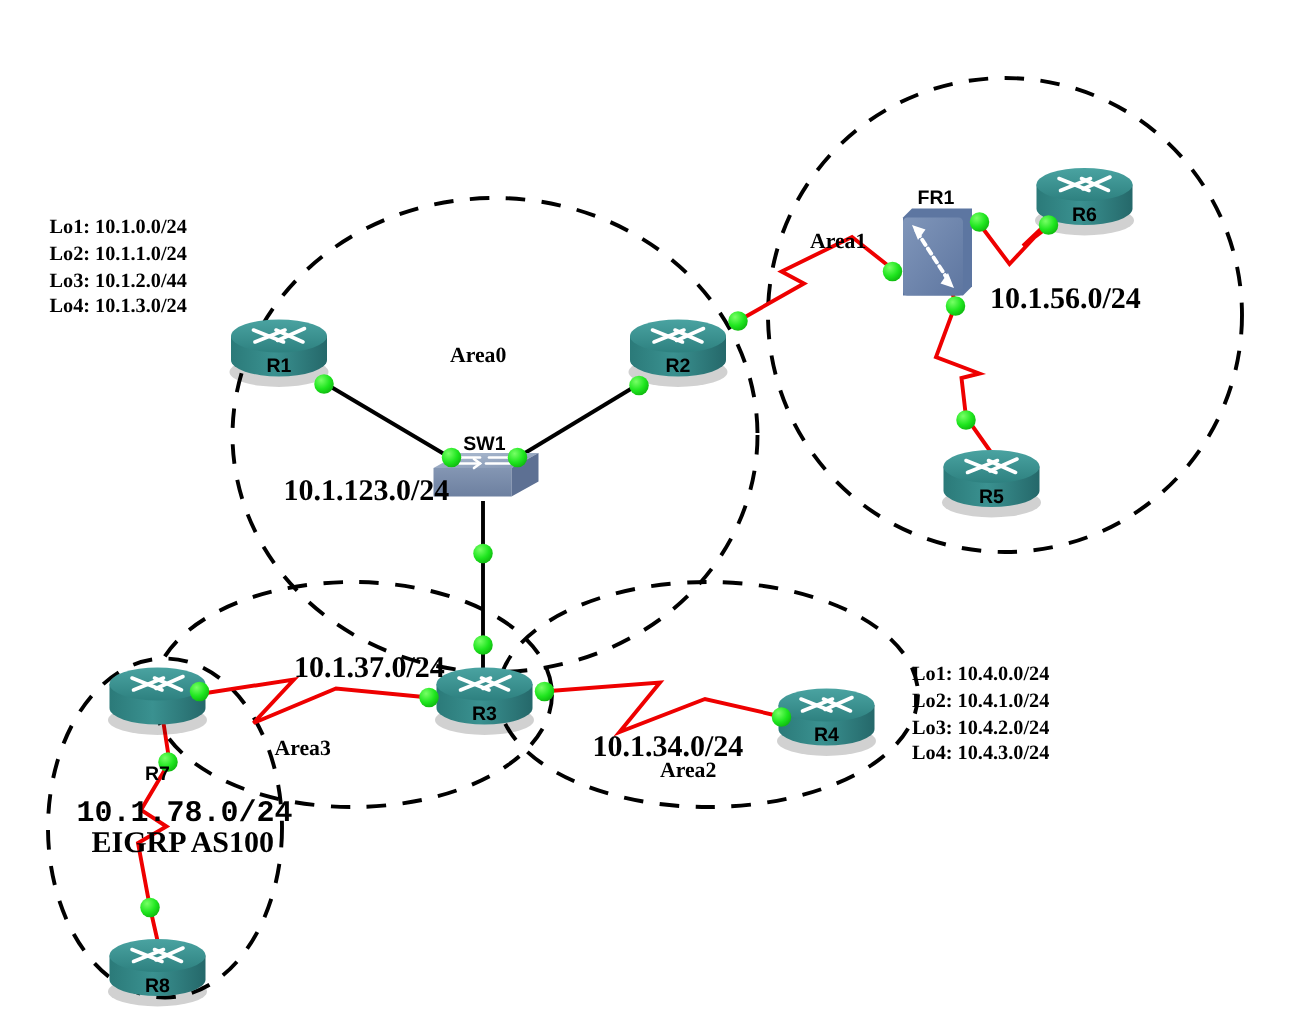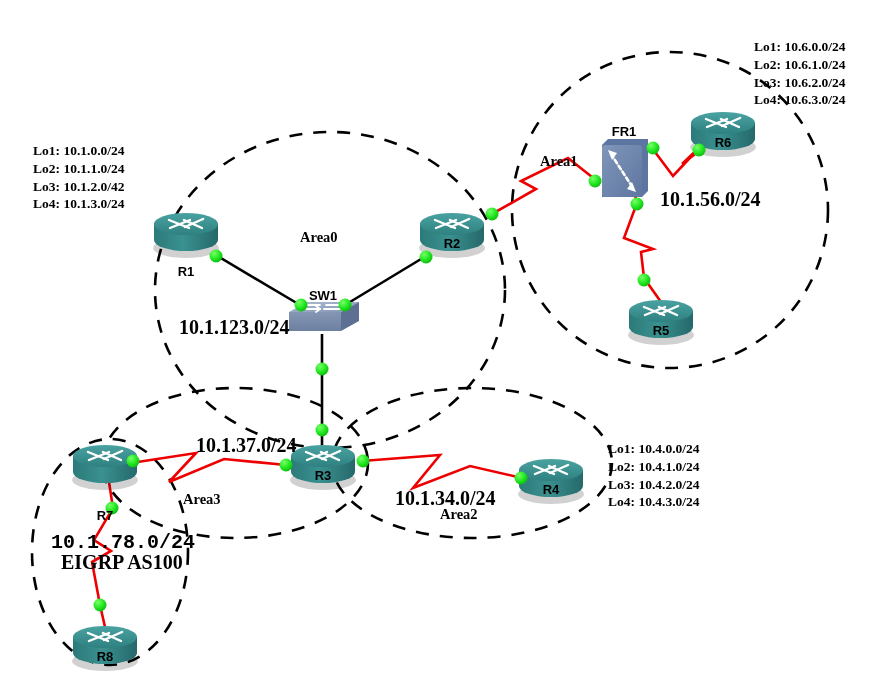--- a/index.html
+++ b/index.html
@@ -243,56 +243,50 @@
       <circle cx="644" cy="280" r="6.5" fill="url(#gDot)"></circle>
       <circle cx="133" cy="461" r="6.5" fill="url(#gDot)"></circle>
       <circle cx="286" cy="465" r="6.5" fill="url(#gDot)"></circle>
       <circle cx="363" cy="461" r="6.5" fill="url(#gDot)"></circle>
       <circle cx="521" cy="478" r="6.5" fill="url(#gDot)"></circle>
       <circle cx="112" cy="508" r="6.5" fill="url(#gDot)"></circle>
       <circle cx="100" cy="605" r="6.5" fill="url(#gDot)"></circle>
     </g>
   </svg>
 
-  <div class="dev-lbl" style="left:166px; top:236px; width:40px;margin-top:28px;">R1</div>
+  <div class="dev-lbl" style="left:166px; top:236px; width:40px;">R1</div>
   <div class="dev-lbl" style="left:432px; top:236px; width:40px;">R2</div>
   <div class="dev-lbl" style="left:303px; top:468px; width:40px;">R3</div>
   <div class="dev-lbl" style="left:531px; top:482px; width:40px;">R4</div>
   <div class="dev-lbl" style="left:641px; top:323px; width:40px;">R5</div>
   <div class="dev-lbl" style="left:703px; top:135px; width:40px;">R6</div>
   <div class="dev-lbl" style="left:85px;  top:468px; width:40px;margin-top:40px;">R7</div>
   <div class="dev-lbl" style="left:85px;  top:649px; width:40px;">R8</div>
   <div class="dev-lbl" style="left:300px; top:288px; width:46px;">SW1</div>
   <div class="dev-lbl" style="left:601px; top:124px; width:46px;">FR1</div>
 
   <div class="lbl area-lbl" style="left:300px; top:228px;">Area0</div>
   <div class="lbl area-lbl" style="left:540px; top:152px;">Area1</div>
   <div class="lbl area-lbl" style="left:440px; top:505px;">Area2</div>
   <div class="lbl area-lbl" style="left:183px; top:490px;">Area3</div>
 
-  <div class="lbl net-lbl" style="left:179px; top:314px;">10.1.123.0/24</div>
+  <div class="lbl net-lbl" style="left:189px; top:314px;">10.1.123.0/24</div>
   <div class="lbl net-lbl" style="left:196px; top:432px;">10.1.37.0/24</div>
   <div class="lbl net-lbl" style="left:395px; top:485px;">10.1.34.0/24</div>
   <div class="lbl net-lbl" style="left:660px; top:186px;">10.1.56.0/24</div>
   <div class="lbl net-lbl" style="left:51px;  top:530px;font-family:Liberation Mono, monospace;">10.1.78.0/24</div>
   <div class="lbl net-lbl" style="left:61px; top:549px;">EIGRP AS100</div>
 
   <div class="lbl lo-block" style="left:33px; top:142px;">
     <div>Lo1: 10.1.0.0/24</div>
     <div>Lo2: 10.1.1.0/24</div>
-    <div>Lo3: 10.1.2.0/42</div>
+    <div>Lo3: 10.1.2.0/44</div>
     <div>Lo4: 10.1.3.0/24</div>
   </div>
 
-  <div class="lbl lo-block" style="left:754px; top:38px;">
-    <div>Lo1: 10.6.0.0/24</div>
-    <div>Lo2: 10.6.1.0/24</div>
-    <div>Lo3: 10.6.2.0/24</div>
-    <div>Lo4: 10.6.3.0/24</div>
-  </div>
 
   <div class="lbl lo-block" style="left:608px; top:440px;">
     <div>Lo1: 10.4.0.0/24</div>
     <div>Lo2: 10.4.1.0/24</div>
     <div>Lo3: 10.4.2.0/24</div>
     <div>Lo4: 10.4.3.0/24</div>
   </div>
 
 
 </div>

